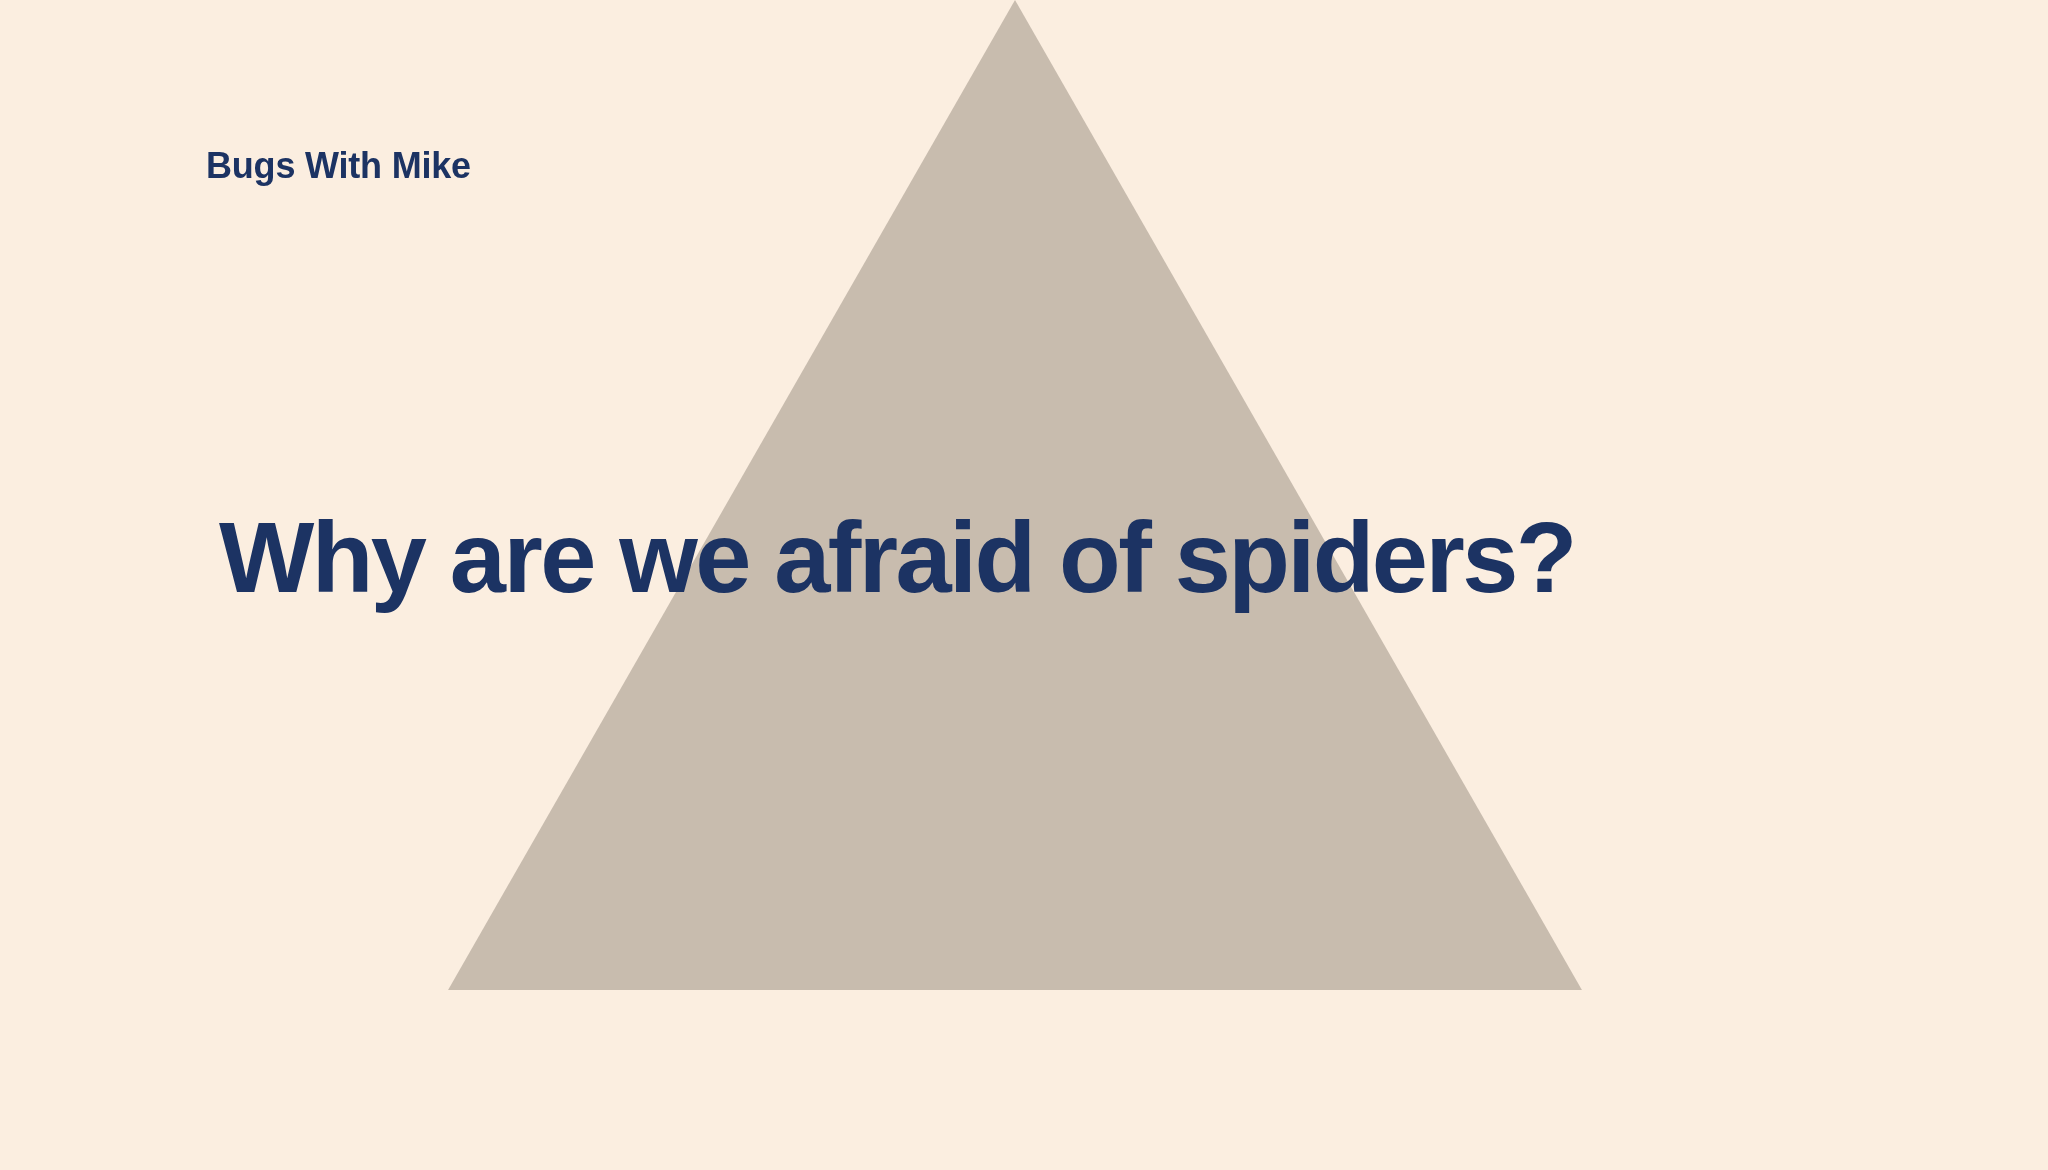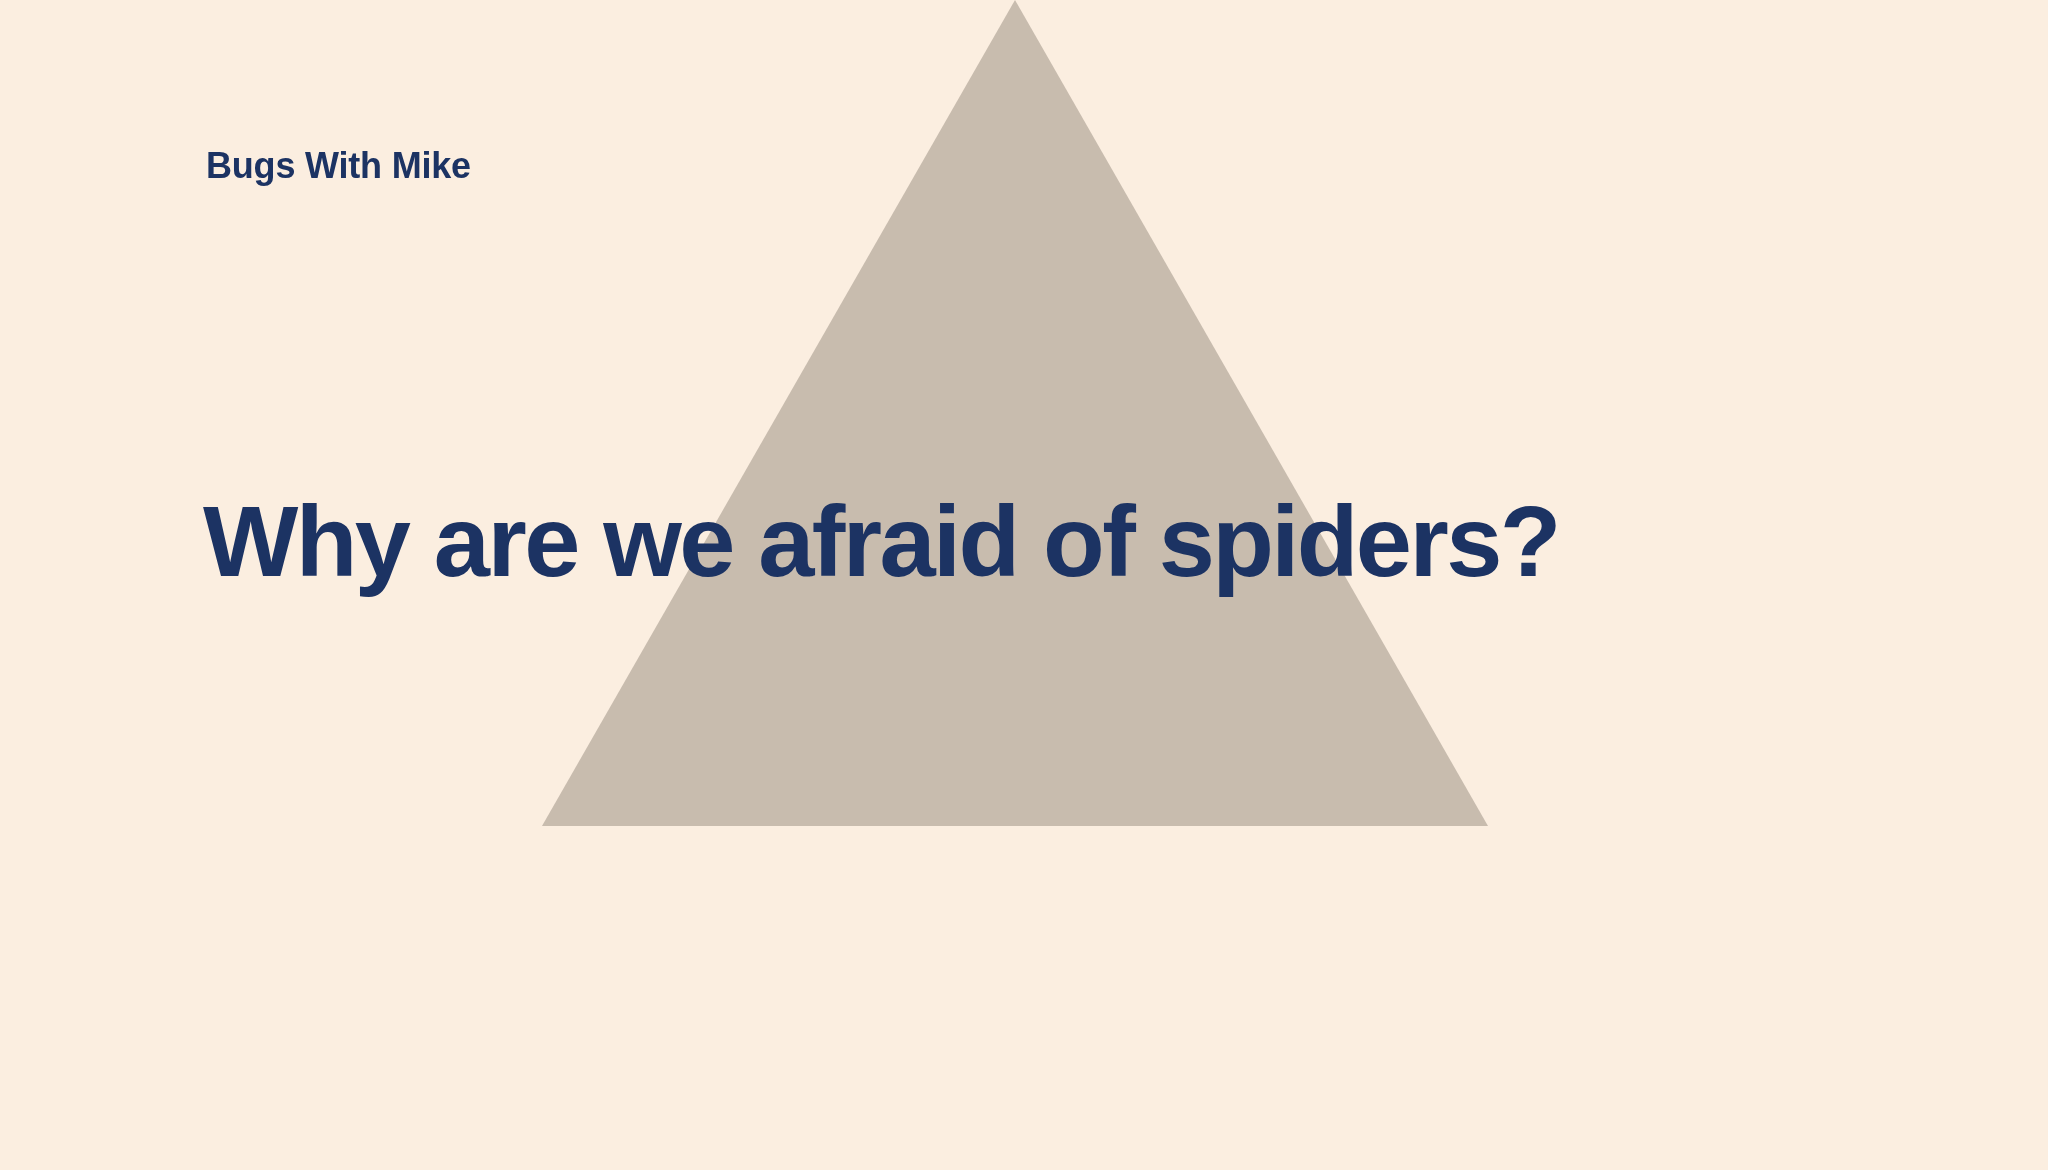--- a/index.html
+++ b/index.html
@@ -8,21 +8,21 @@
     padding: 0;
     background: #FBEEE0;
   }
   body {
     font-family: "Liberation Sans", sans-serif;
   }
 
   .slide {
     position: relative;
     width: 2048px;
-    height: 826px;
+    height: 990px;
     overflow: hidden;
     background: #FBEEE0;
   }
 
   
   .decor-layer {
     position: absolute;
     inset: 0;
     z-index: 1;
     pointer-events: none;
@@ -49,21 +49,21 @@
     letter-spacing: -0.2px;
     line-height: 1.0;
     color: #1C3363;
     white-space: nowrap;
   }
 
   .headline {
     position: absolute;
     left: 203px;
     top: 487px;
-    margin: 0;
+    margin: 16px;
     font-size: 101px;
     font-weight: 700;
     letter-spacing: -2.6px;
     line-height: 1.08;
     color: #1C3363;
     white-space: nowrap;
   }
 </style>
 </head>
 <body>

